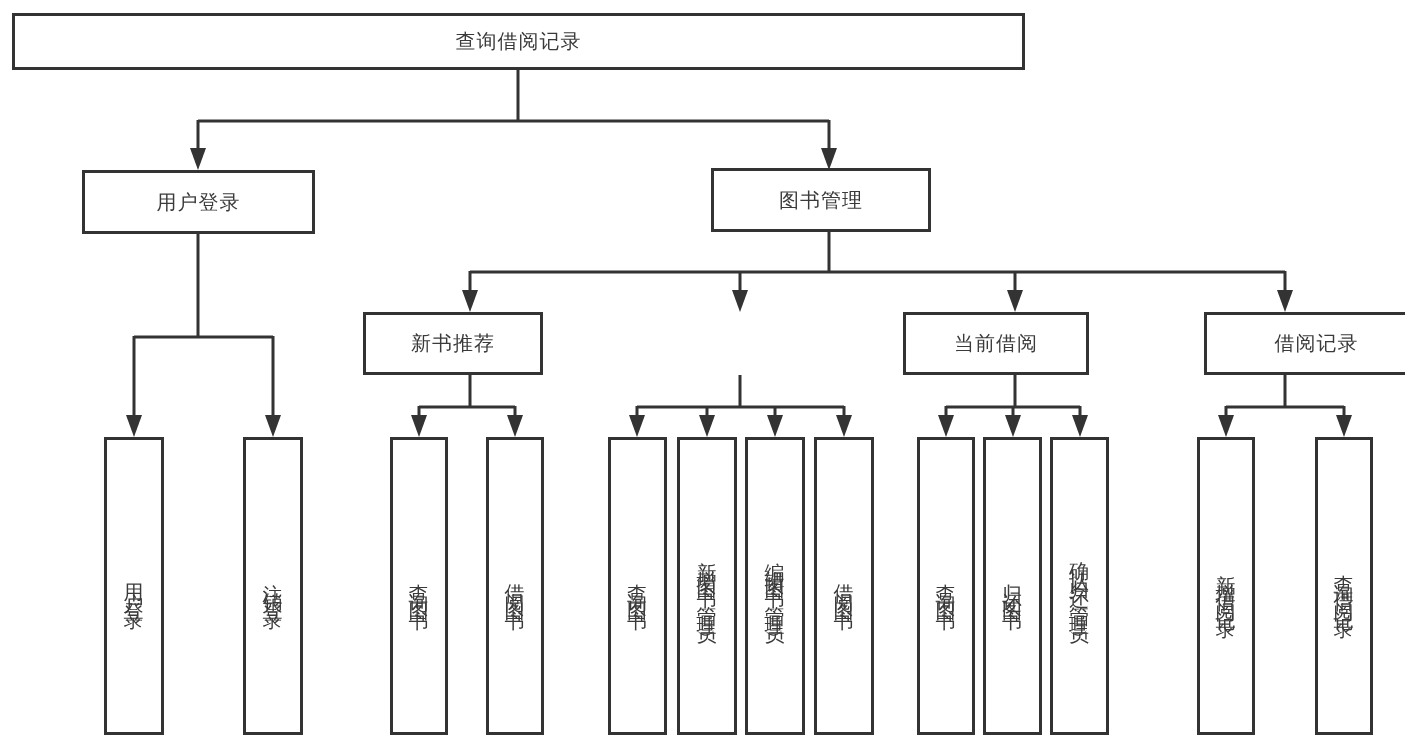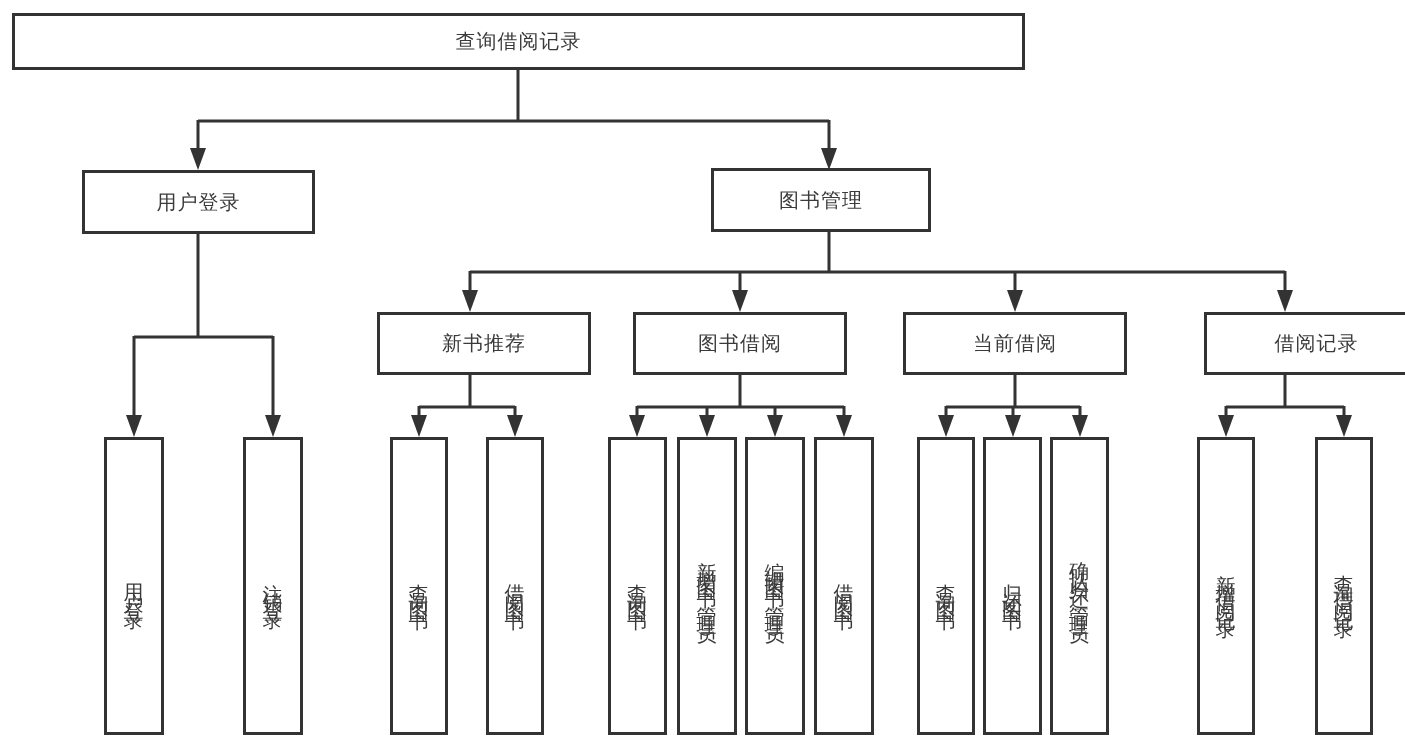--- a/index.html
+++ b/index.html
@@ -114,23 +114,22 @@
       <polygon points="1218,415 1234,415 1226,437"></polygon>
       <polygon points="1336,415 1352,415 1344,437"></polygon>
     </g>
   </svg>
 
   <div class="box hbox" style="left:12px; top:13px; width:1013px; height:57px;">查询借阅记录</div>
 
   <div class="box hbox" style="left:82px; top:170px; width:233px; height:64px;">用户登录</div>
   <div class="box hbox" style="left:711px; top:168px; width:220px; height:64px;">图书管理</div>
 
-  <div class="box hbox" style="left:377px; top:312px; width:214px; height:63px;">新书推荐</div>
-  <div class="box hbox" style="left:633px; top:312px; width:214px; height:63px;">图书借阅</div>
-  <div class="box hbox" style="left:903px; top:312px; width:224px; height:63px;">当前借阅</div>
+  <div class="box hbox" style="left:363px; top:312px; width:180px; height:63px;">新书推荐</div>
+  <div class="box hbox" style="left:903px; top:312px; width:186px; height:63px;">当前借阅</div>
   <div class="box hbox" style="left:1172px; top:312px; width:225px; height:63px;margin-left:32px;">借阅记录</div>
 
   <div class="box vbox" style="left:104px; top:437px; width:60px; height:298px;">
     <span>用户登录</span>
   </div>
   <div class="box vbox" style="left:243px; top:437px; width:60px; height:298px;">
     <span>注销登录</span>
   </div>
 
   <div class="box vbox" style="left:390px; top:437px; width:58px; height:298px;">

